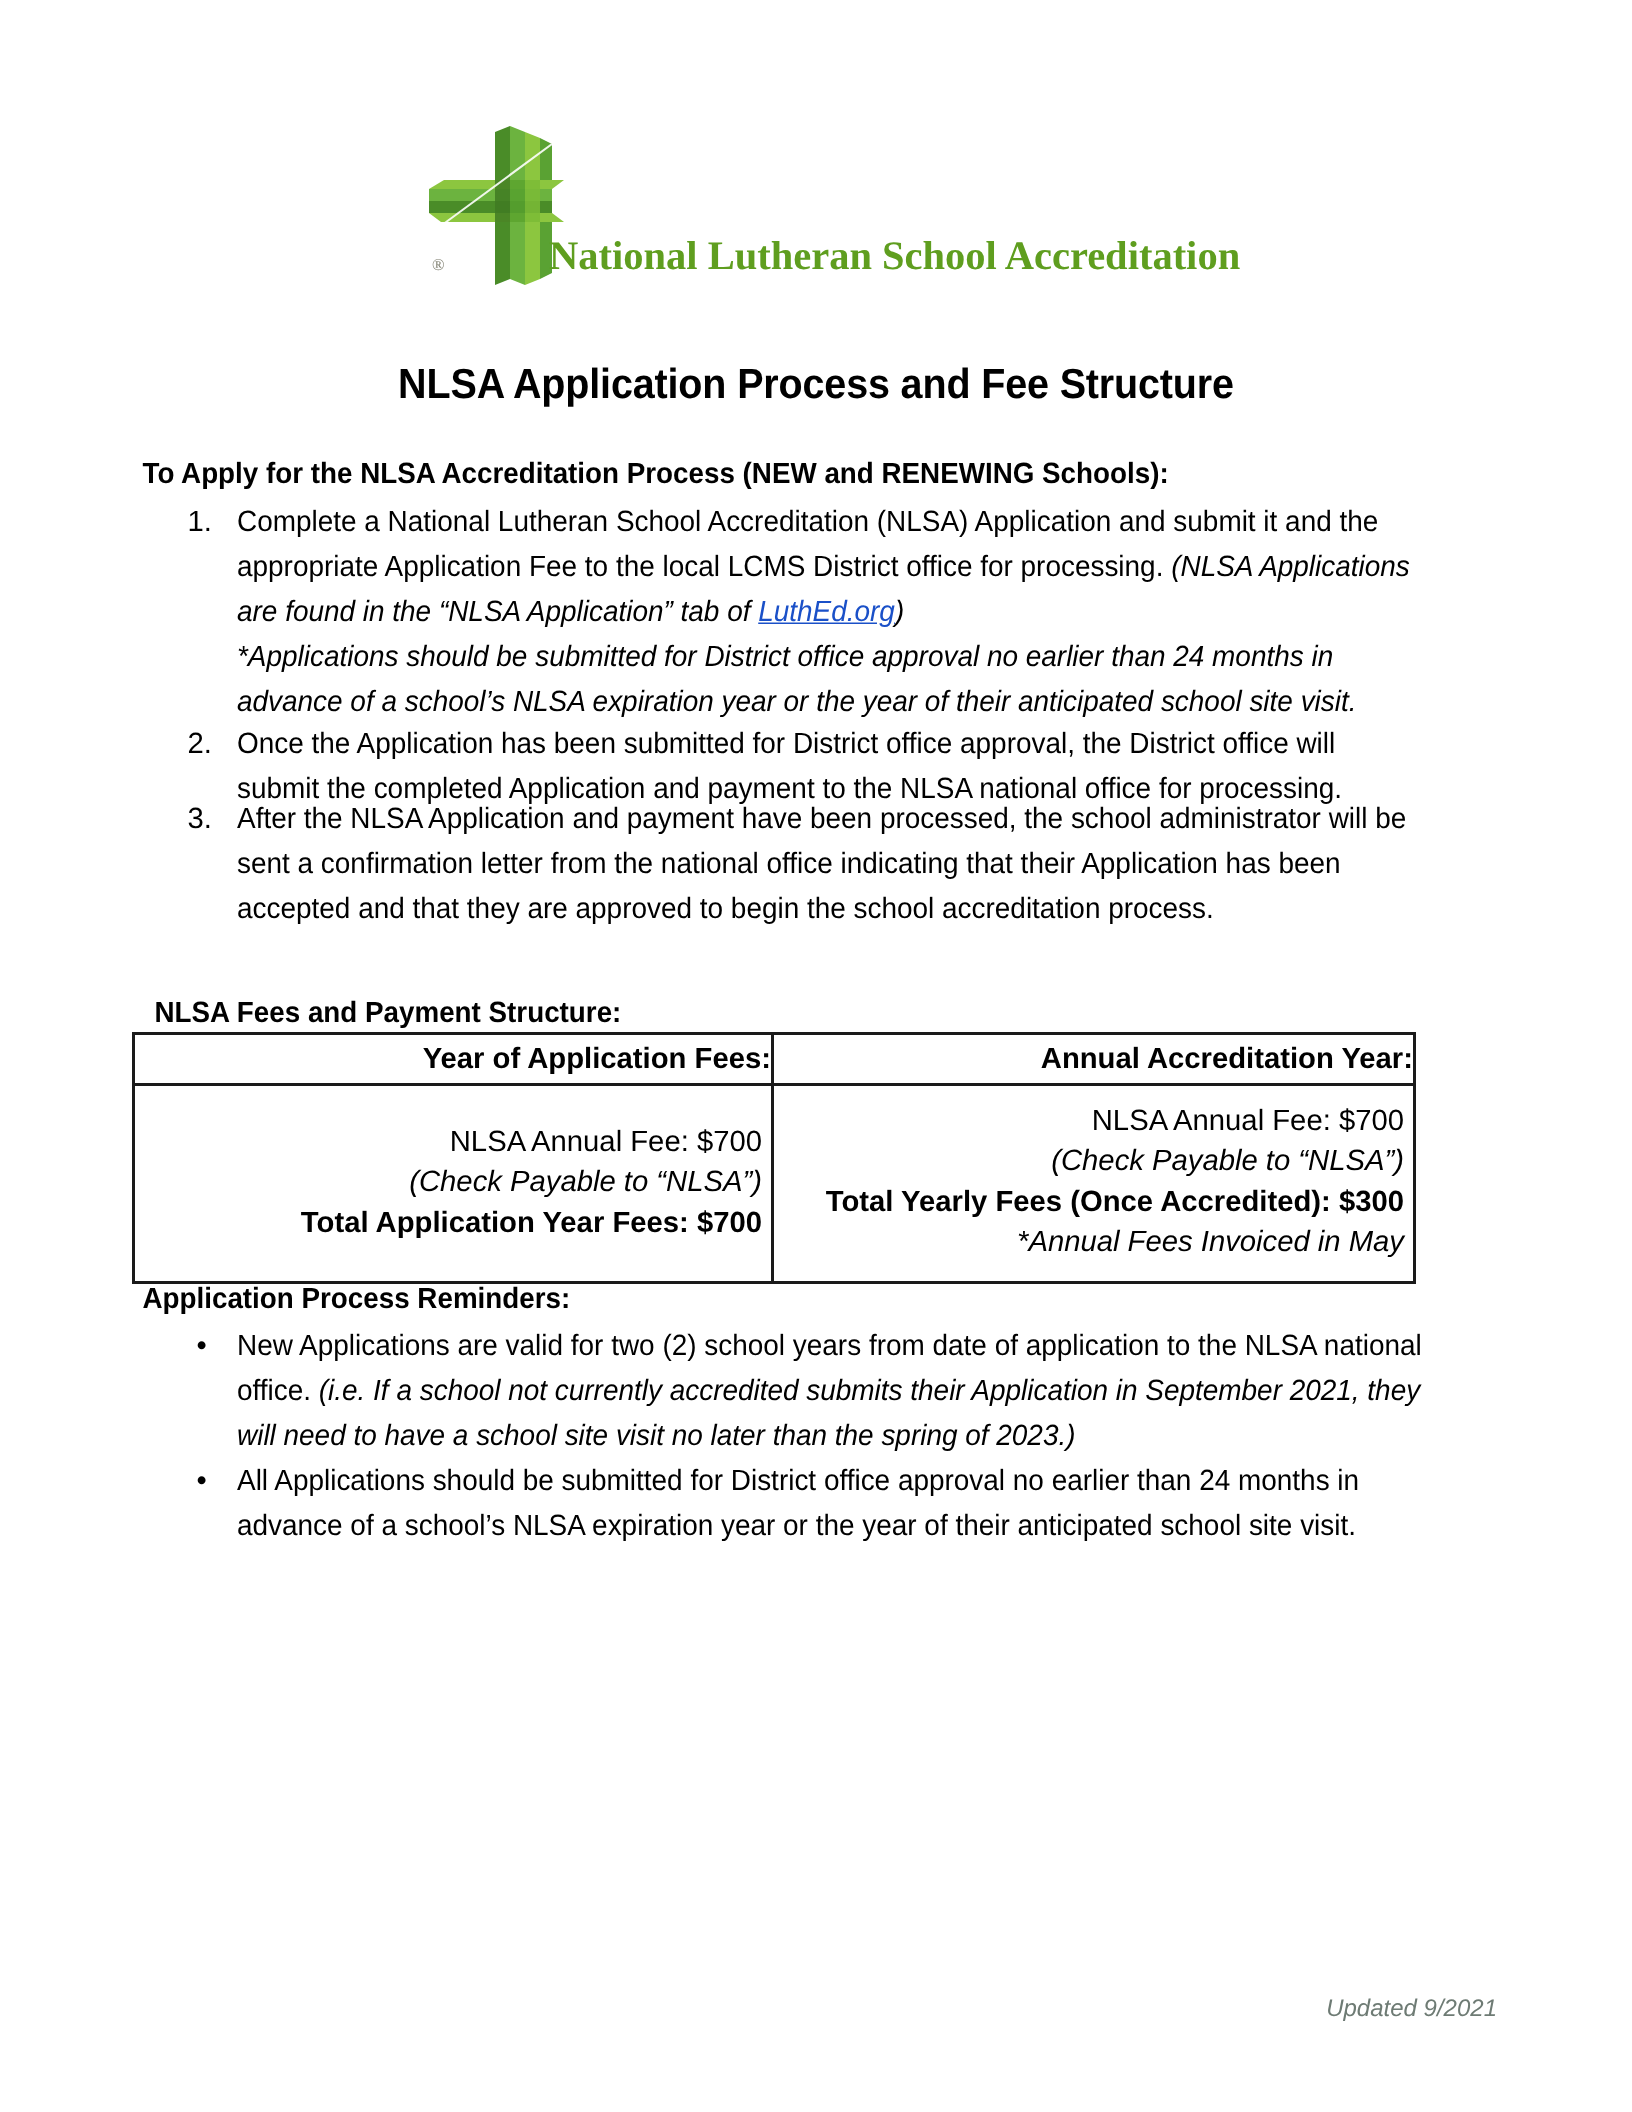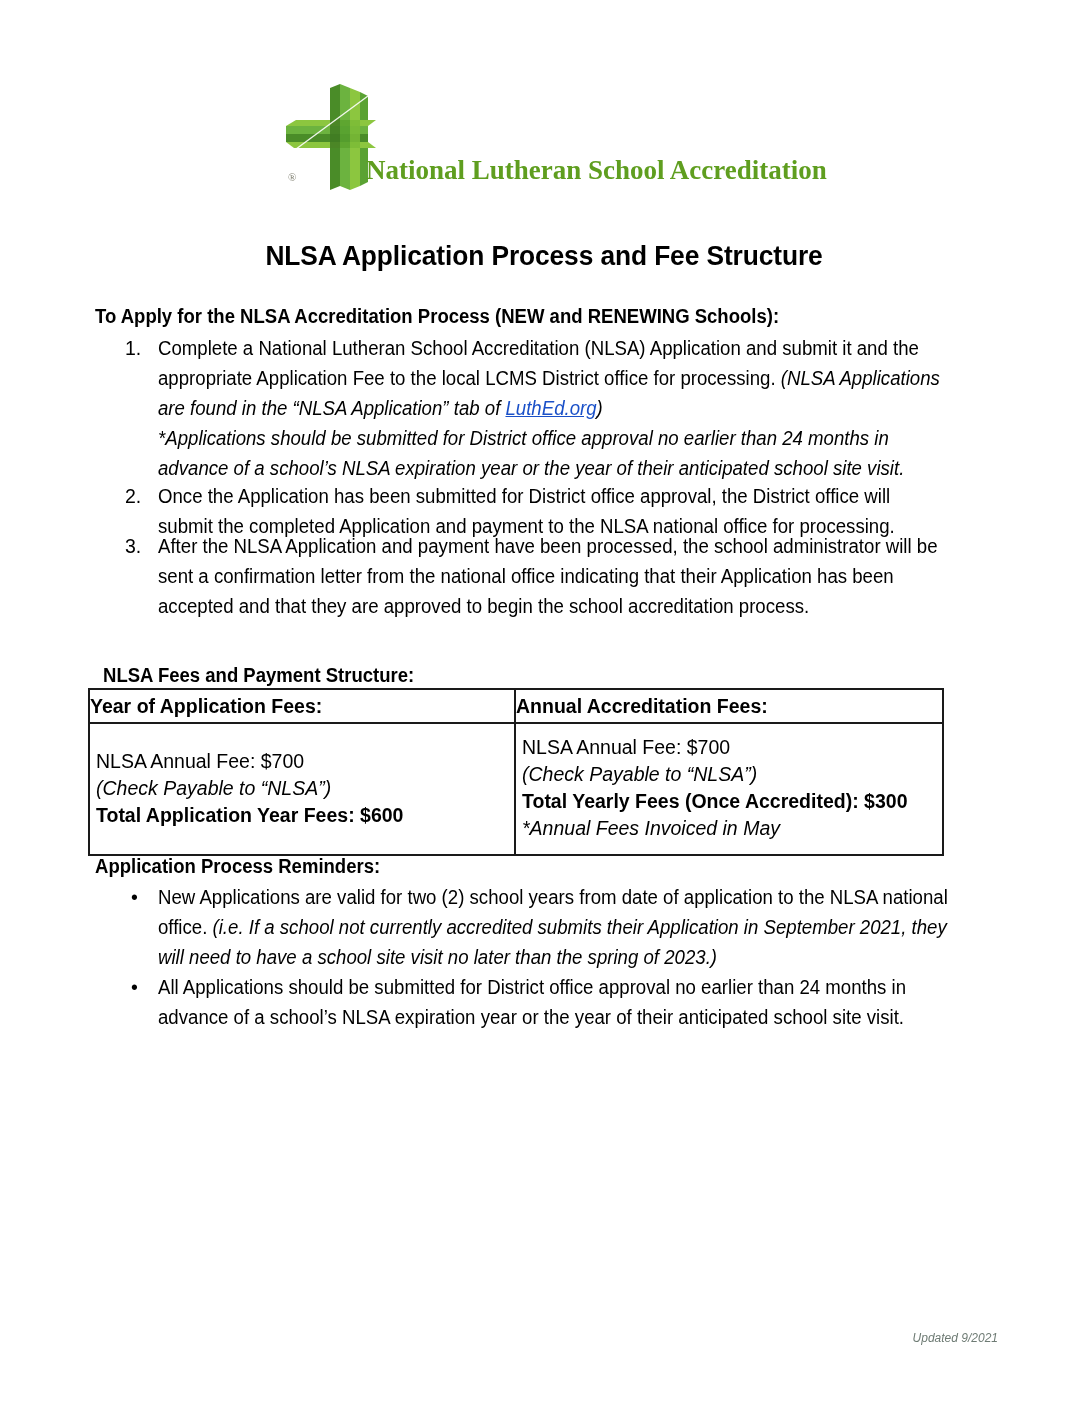--- a/index.html
+++ b/index.html
@@ -112,21 +112,21 @@
     position: absolute;
     left: 88px;
     top: 688px;
     width: 850px;
     border-collapse: collapse;
     table-layout: fixed;
   }
   .fee-table td, .fee-table th {
     border: 2px solid #1a1a1a;
     padding: 0;
-    text-align: left;
+    text-align: right;
     vertical-align: middle;
     margin-left: 40px;
   }
   .fee-table th {
     font-size: 19.5px;
     font-weight: bold;
     height: 32px;
     transform: scaleX(1);
   }
   .fee-table td {
@@ -134,21 +134,21 @@
     line-height: 27px;
     padding: 10px 6px 12px 6px;
   }
   .cell-line { display: block; white-space: nowrap; }
 
   
   .footer {
     position: absolute;
     right: 90px;
     top: 1331px;
-    font-size: 12px;
+    font-size: 16px;
     font-style: italic;
     color: #6e7b74;
     white-space: nowrap;
   }
 </style>
 </head>
 <body>
 
 <div class="page">
 
@@ -205,29 +205,29 @@
     <span>sent a confirmation letter from the national office indicating that their Application has been</span><br>
     <span>accepted and that they are approved to begin the school accreditation process.</span>
   </div>
 
   <div class="section-head" style="left:103px; top:664px;">NLSA Fees and Payment Structure:</div>
 
   <table class="fee-table">
     <thead>
       <tr>
         <th style="width:424px;">Year of Application Fees:</th>
-        <th style="width:426px;">Annual Accreditation Fees:</th>
+        <th style="width:426px;">Annual Accreditation Year:</th>
       </tr>
     </thead>
     <tbody>
       <tr>
         <td>
           <span class="cell-line">NLSA Annual Fee: $700</span>
           <span class="cell-line ital">(Check Payable to “NLSA”)</span>
-          <span class="cell-line bold">Total Application Year Fees: $600</span>
+          <span class="cell-line bold">Total Application Year Fees: $700</span>
         </td>
         <td>
           <span class="cell-line">NLSA Annual Fee: $700</span>
           <span class="cell-line ital">(Check Payable to “NLSA”)</span>
           <span class="cell-line bold">Total Yearly Fees (Once Accredited): $300</span>
           <span class="cell-line ital">*Annual Fees Invoiced in May</span>
         </td>
       </tr>
     </tbody>
   </table>

